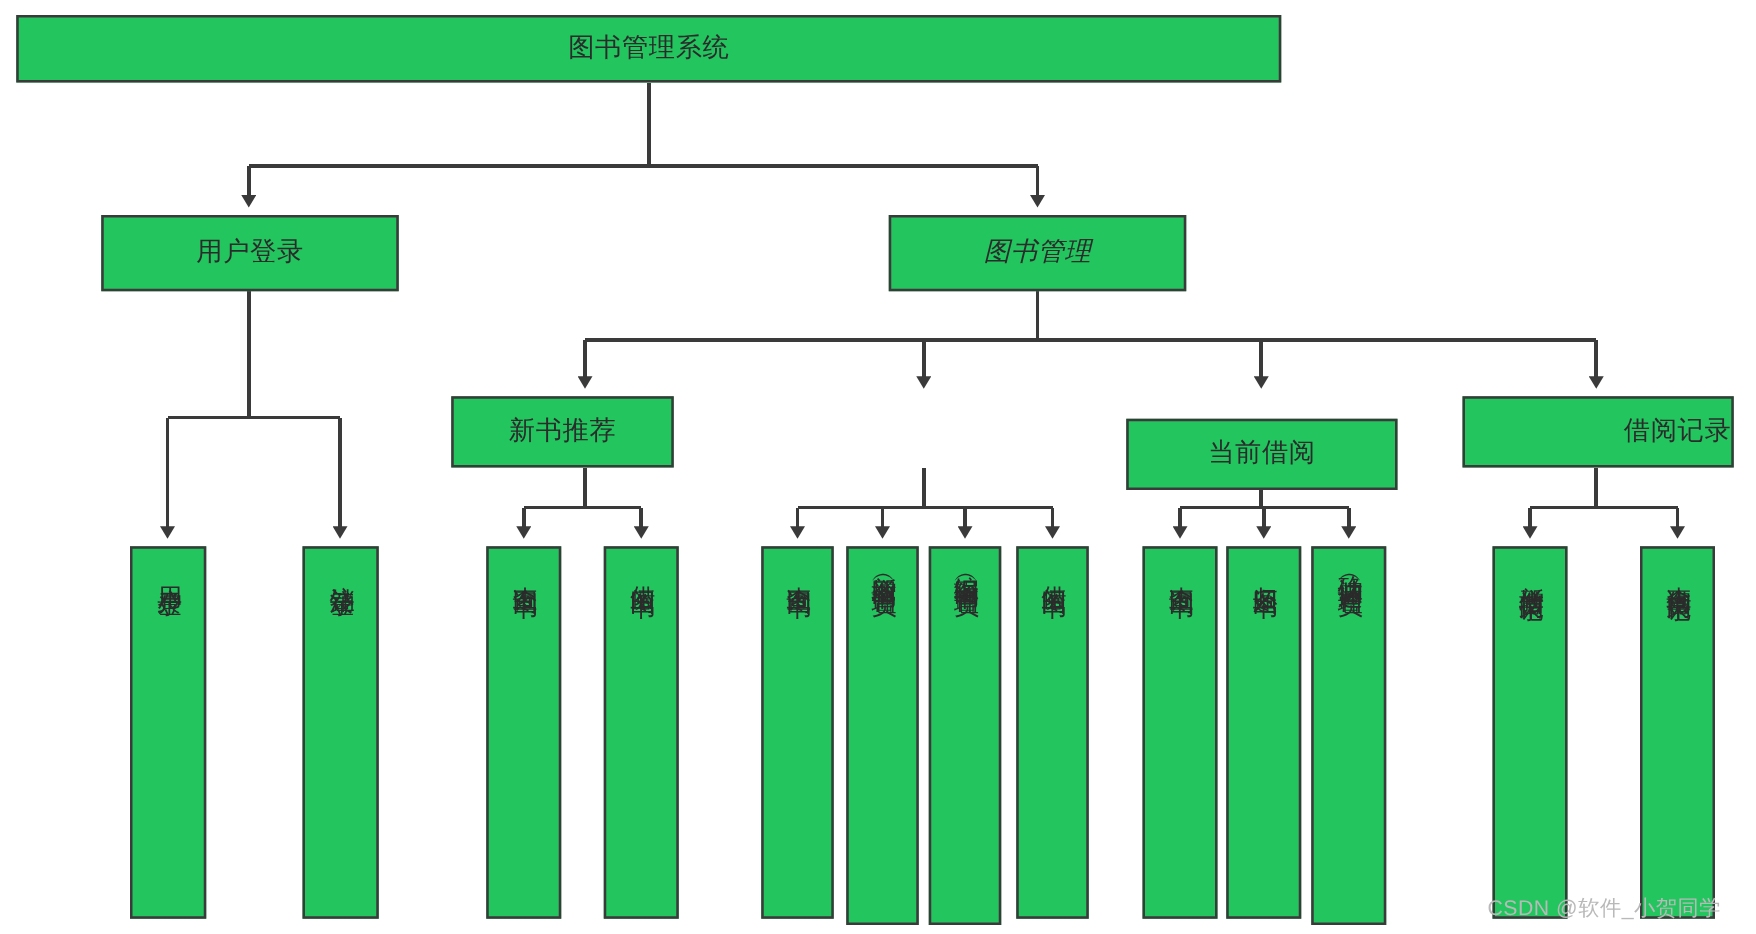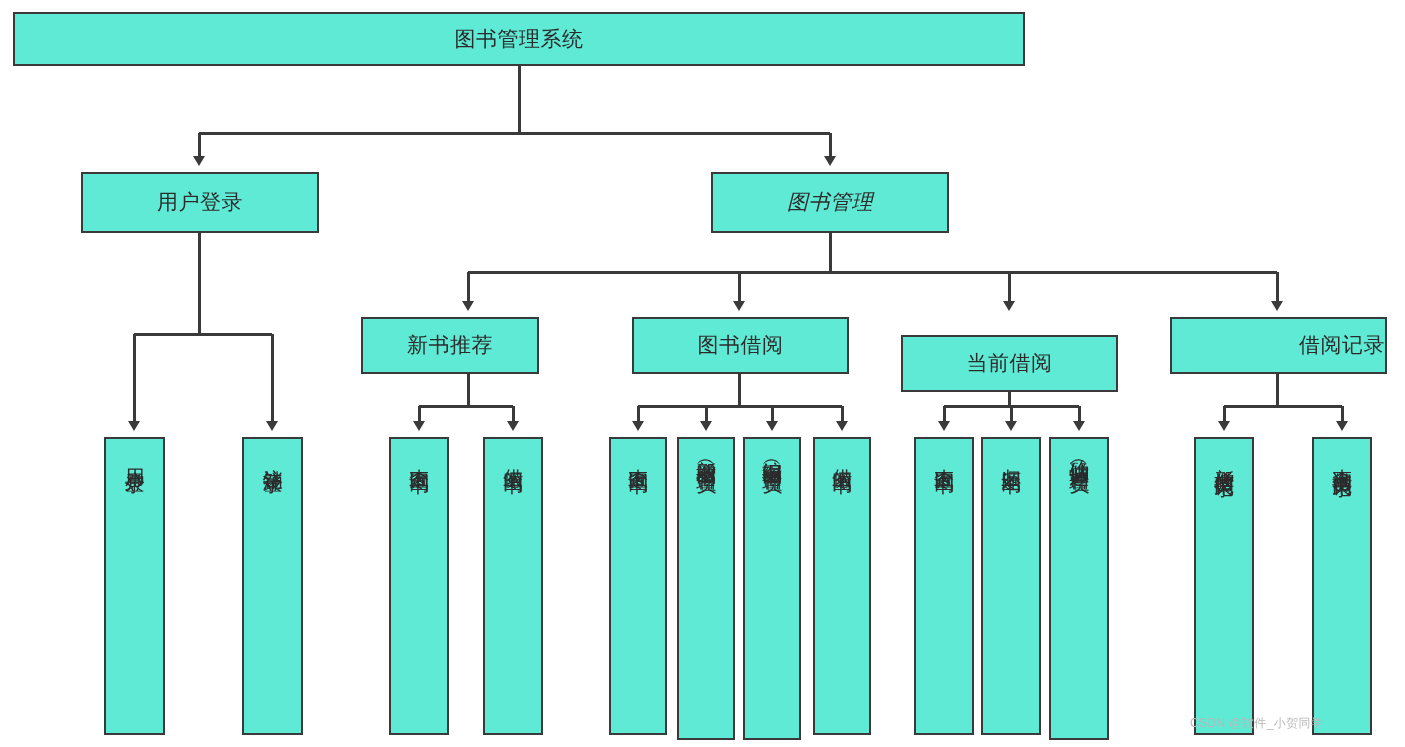--- a/index.html
+++ b/index.html
@@ -22,21 +22,21 @@
     left: 0;
     top: 0;
     width: 1405px;
     height: 747px;
     pointer-events: none;
   }
   .node {
     position: absolute;
     box-sizing: border-box;
     border: 2px solid #3a3a3a;
-    background: #5eead4;
+    background: #22c55e;
     display: flex;
     align-items: center;
     justify-content: center;
     color: #1d1d1d;
   }
   .node .label {
     font-size: 21px;
     line-height: 1.15;
     letter-spacing: 0.5px;
     white-space: nowrap;
@@ -54,21 +54,21 @@
   .node.leaf {
     align-items: flex-start;
     justify-content: center;
     padding-top: 14px;
   }
   .node.leaf.tall {
     padding-top: 6px;
   }
   .watermark {
     position: absolute;
-    font-size: 12px;
+    font-size: 17px;
     color: #b9b9b9;
     white-space: nowrap;
     letter-spacing: 0.4px;
   }
 </style>
 </head>
 <body>
 
 <div id="canvas">
 
@@ -131,23 +131,20 @@
   <div class="node" style="left:81px; top:172px; width:238px; height:61px;">
     <span class="label">用户登录</span>
   </div>
   <div class="node" style="left:711px; top:172px; width:238px; height:61px;font-style:italic;">
     <span class="label">图书管理</span>
   </div>
 
   <div class="node" style="left:361px; top:317px; width:178px; height:57px;">
     <span class="label">新书推荐</span>
   </div>
-  <div class="node" style="left:632px; top:317px; width:217px; height:57px;">
-    <span class="label">图书借阅</span>
-  </div>
   <div class="node" style="left:901px; top:335px; width:217px; height:57px;">
     <span class="label">当前借阅</span>
   </div>
   <div class="node" style="left:1170px; top:317px; width:217px; height:57px;justify-content:flex-end;">
     <span class="label">借阅记录</span>
   </div>
 
   <div class="node leaf" style="left:104px; top:437px; width:61px; height:298px;">
     <span class="label">用户登录</span>
   </div>

